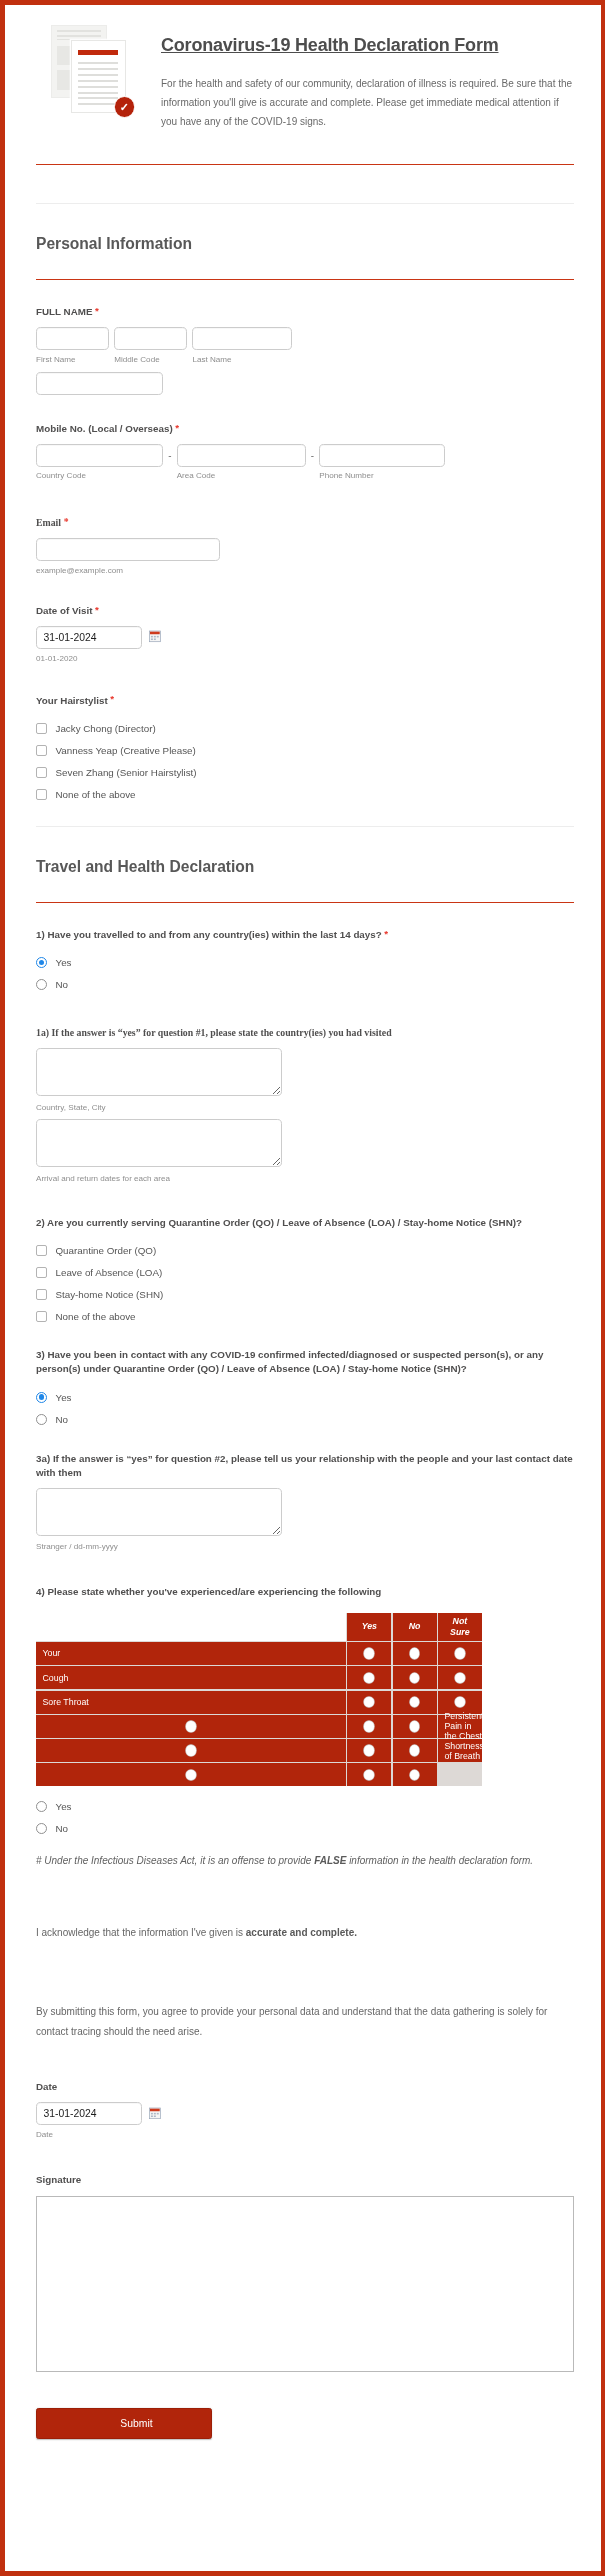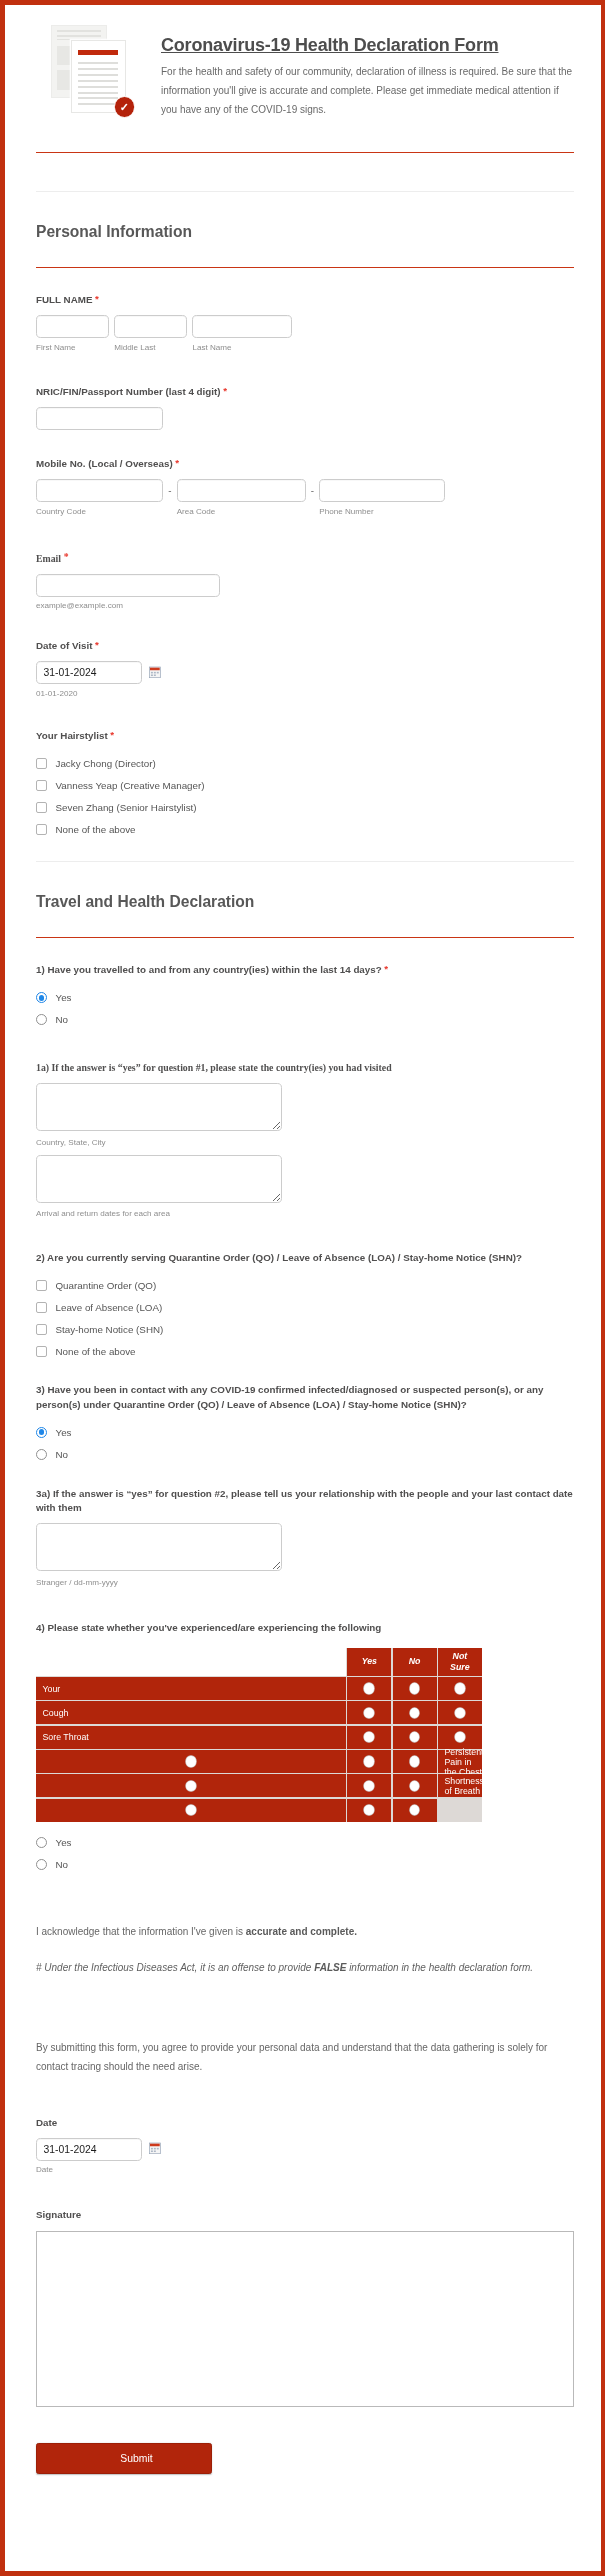--- a/index.html
+++ b/index.html
@@ -12,21 +12,21 @@
   .doc-icon { position:relative; width:79px; height:92px; flex:0 0 auto; }
   .doc-back { position:absolute; left:0; top:0; width:56px; height:73px; background:#f3f3f1; border:0.7px solid #ececea; padding:4.6px; }
   .doc-back .hdr { height:10.4px; background:repeating-linear-gradient(#e2e2df 0 2px, transparent 2px 4.6px); margin-bottom:5.2px; }
   .doc-back .ph { width:19.5px; height:19.5px; background:#e7e7e4; margin-bottom:5.2px; }
   .doc-front { position:absolute; left:19.5px; top:15.6px; width:55px; height:73px; background:#fff; border:0.7px solid #e7e7e5; box-shadow:-1.3px -1.3px 0 rgba(255,255,255,.9); padding:9px 6.5px 6.5px; }
   .doc-front .bar { height:5.2px; background:#c12a0d; margin-bottom:6.5px; }
   .doc-front .lines { height:43px; background:repeating-linear-gradient(#dededb 0 2px, transparent 2px 5.9px); }
   .doc-check { position:absolute; right:-5.2px; bottom:-1.3px; width:21.5px; height:21.5px; border-radius:50%; background:#b4220a; border:1.3px solid #fff; color:#fff; font-size:11px; font-weight:bold; display:flex; align-items:center; justify-content:center; }
   .header-text { padding:10.4px 0 0 31px; }
   .form-title { font-size:18px; font-weight:bold; color:#4d4d4d; letter-spacing:-0.2px;text-decoration:underline; }
-  .form-desc { margin-top:6px; font-size:10px; color:#696969; line-height:1.92; max-width:417px; }
+  .form-desc { margin-top:18px; font-size:10px; color:#696969; line-height:1.92; max-width:417px; }
 
   .red-divider { border:none; border-top:1.3px solid #c93514; margin-top:33px; }
   .section-sep { border:none; border-top:0.7px solid #ededed; }
   .sep-1 { margin-top:38px; }
   .sep-2 { margin-top:26px; }
   .section-heading { margin-top:31px; font-size:15.6px; font-weight:bold; color:#585858; }
   .rule-after-heading { margin-top:26px; }
 
   
   .field-label { font-size:9.8px; font-weight:bold; color:#504f4f; line-height:1.45; }
@@ -112,29 +112,28 @@
     <hr class="red-divider rule-after-heading">
 
     <div class="field-label mt-38"><span>FULL NAME</span><span class="req">*</span></div>
     <div class="input-row">
       <div class="sub-col gap-8">
         <input class="text-input w-112" type="text" style="">
         <div class="sub-label">First Name</div>
       </div>
       <div class="sub-col gap-8">
         <input class="text-input w-112" type="text" style="">
-        <div class="sub-label">Middle Last</div>
+        <div class="sub-label">Middle Code</div>
       </div>
       <div class="sub-col">
         <input class="text-input w-154" type="text" style="">
         <div class="sub-label">Last Name</div>
       </div>
     </div>
 
-    <div class="field-label mt-50"><span>NRIC/FIN/Passport Number (last 4 digit)</span><span class="req">*</span></div>
     <div class="input-row">
         <input class="text-input w-195" type="text" style="">
       </div>
 
     <div class="field-label mt-42"><span>Mobile No. (Local / Overseas)</span><span class="req">*</span></div>
     <div class="input-row">
       <div class="sub-col">
         <input class="text-input w-195" type="text" style="">
         <div class="sub-label">Country Code</div>
       </div>
@@ -174,21 +173,21 @@
     <div class="sub-label">01-01-2020</div>
 
     <div class="field-label mt-48"><span>Your Hairstylist</span><span class="req">*</span></div>
     <div class="opt-list">
       <div class="opt-row">
           <span class="checkbox"></span>
           <span class="opt-text">Jacky Chong (Director)</span>
         </div>
       <div class="opt-row">
           <span class="checkbox"></span>
-          <span class="opt-text">Vanness Yeap (Creative Manager)</span>
+          <span class="opt-text">Vanness Yeap (Creative Please)</span>
         </div>
       <div class="opt-row">
           <span class="checkbox"></span>
           <span class="opt-text">Seven Zhang (Senior Hairstylist)</span>
         </div>
       <div class="opt-row">
           <span class="checkbox"></span>
           <span class="opt-text">None of the above</span>
         </div>
     </div>
@@ -332,22 +331,22 @@
           <span class="radio"></span>
           <span class="opt-text">Yes</span>
         </div>
       <div class="opt-row">
           <span class="radio"></span>
           <span class="opt-text">No</span>
         </div>
     </div>
 
     
+    <div class="ack note"><span># Under the Infectious Diseases Act, it is an offense to provide </span><b>FALSE</b><span> information in the health declaration form.</span></div>
     <div class="ack"><span>I acknowledge that the information I've given is </span><b>accurate and complete.</b></div>
-    <div class="ack note"><span># Under the Infectious Diseases Act, it is an offense to provide </span><b>FALSE</b><span> information in the health declaration form.</span></div>
     <div class="ack consent">By submitting this form, you agree to provide your personal data and understand that the data gathering is solely for contact tracing should the need arise.</div>
 
     
     <div class="field-label mt-60">Date</div>
     <div class="date-row">
       <input class="text-input w-163" type="text" value="31-01-2024" style="">
       <span class="cal-icon">
         <svg width="11.7" height="12.4" viewBox="0 0 18 19">
             <rect x="0.5" y="1.5" width="17" height="16.5" fill="#f5f5f5" stroke="#93a1b4"></rect>
             <rect x="1.5" y="2.5" width="15" height="4" fill="#ce3a1d"></rect>

